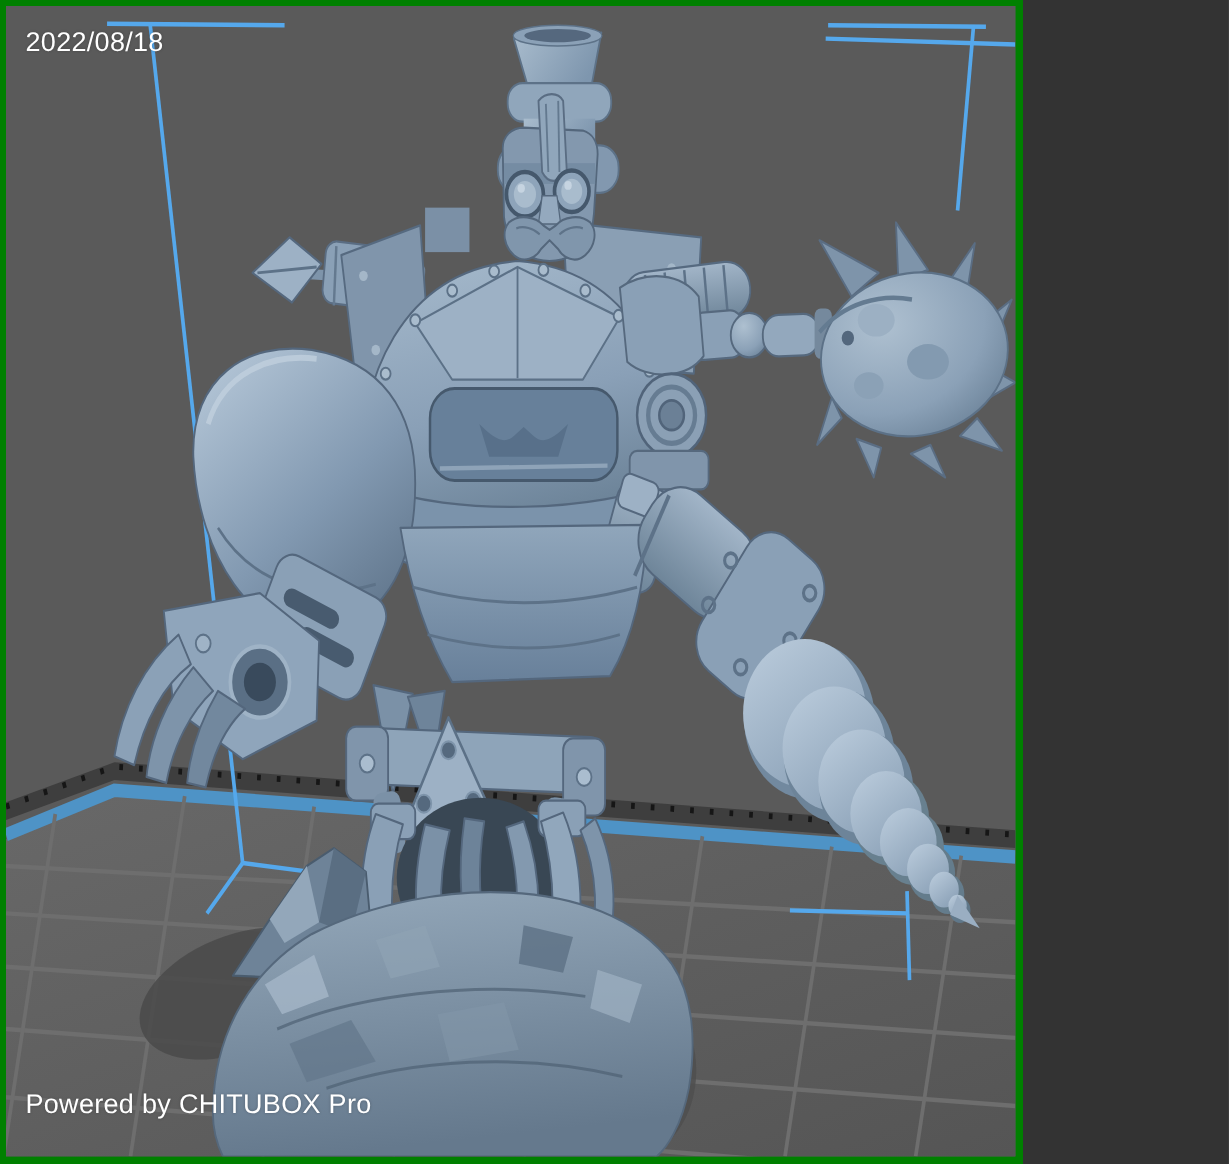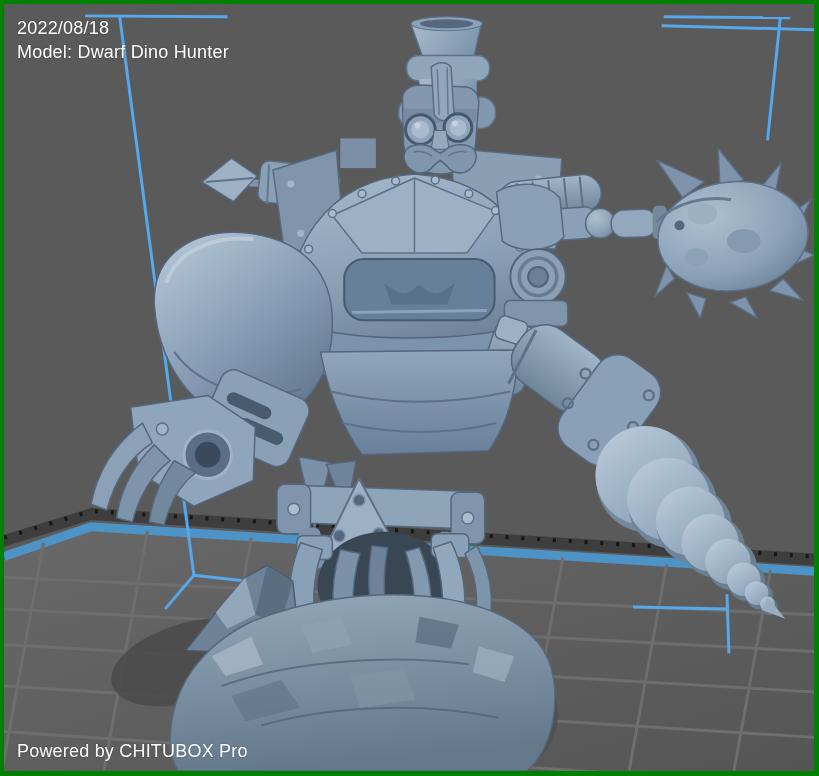--- a/index.html
+++ b/index.html
@@ -5,41 +5,41 @@
   html,body{margin:0;padding:0;background:#333;}
   :root{
     --border-green:#008000;
     --viewport-gray:#5a5a5a;
     --bbox-blue:#55a8ec;
     --plate-edge-blue:#4e93c6;
     --text-white:#ffffff;
   }
   .frame{
     position:relative;
-    width:819px;height:776px;
+    width:682px;height:776px;
     box-sizing:border-box;
     border-style:solid;
     border-color:var(--border-green);
     border-width:4px 5px 5px 4px;
     background:var(--viewport-gray);
     font-family:"Liberation Sans",sans-serif;
     overflow:hidden;
   }
   .viewport{position:absolute;inset:0;overflow:hidden;}
   .viewport svg{display:block;width:100%;height:100%;}
   .overlay-top{
     position:absolute;left:13px;top:12px;
     color:var(--text-white);
     font-size:18px;line-height:24px;
     letter-spacing:.2px;
     text-shadow:0 0 2px rgba(0,0,0,.25);
     pointer-events:none;
   }
   .watermark{
-    position:absolute;left:13px;bottom:9px;
+    position:absolute;left:13px;bottom:24px;
     color:var(--text-white);
     font-size:18px;letter-spacing:.2px;
     text-shadow:0 0 2px rgba(0,0,0,.25);
     pointer-events:none;
   }
 </style>
 </head>
 <body>
 
 <div class="frame">
@@ -348,18 +348,17 @@
           <polygon points="480,650 516,660 506,686 474,676" fill="#a0b2c3" opacity="0.7"></polygon>
           <polygon points="230,700 280,684 300,712 244,726" fill="#62768a" opacity="0.7"></polygon>
           <polygon points="350,680 404,672 416,704 360,712" fill="#8296a9" opacity="0.6"></polygon>
           <path d="M220,690 C280,668 380,656 470,668 M260,730 C330,710 420,706 500,722" stroke="#4e6174" stroke-width="2" fill="none" opacity="0.7"></path>
         </g>
       </g>
     </svg>
 
     <div class="overlay-top">
       <div>2022/08/18</div>
-      <div>Model: Dwarf Dino Hunter</div>
     </div>
     <div class="watermark">Powered by CHITUBOX Pro</div>
 
   </div>
 </div>
 
 </body></html>

